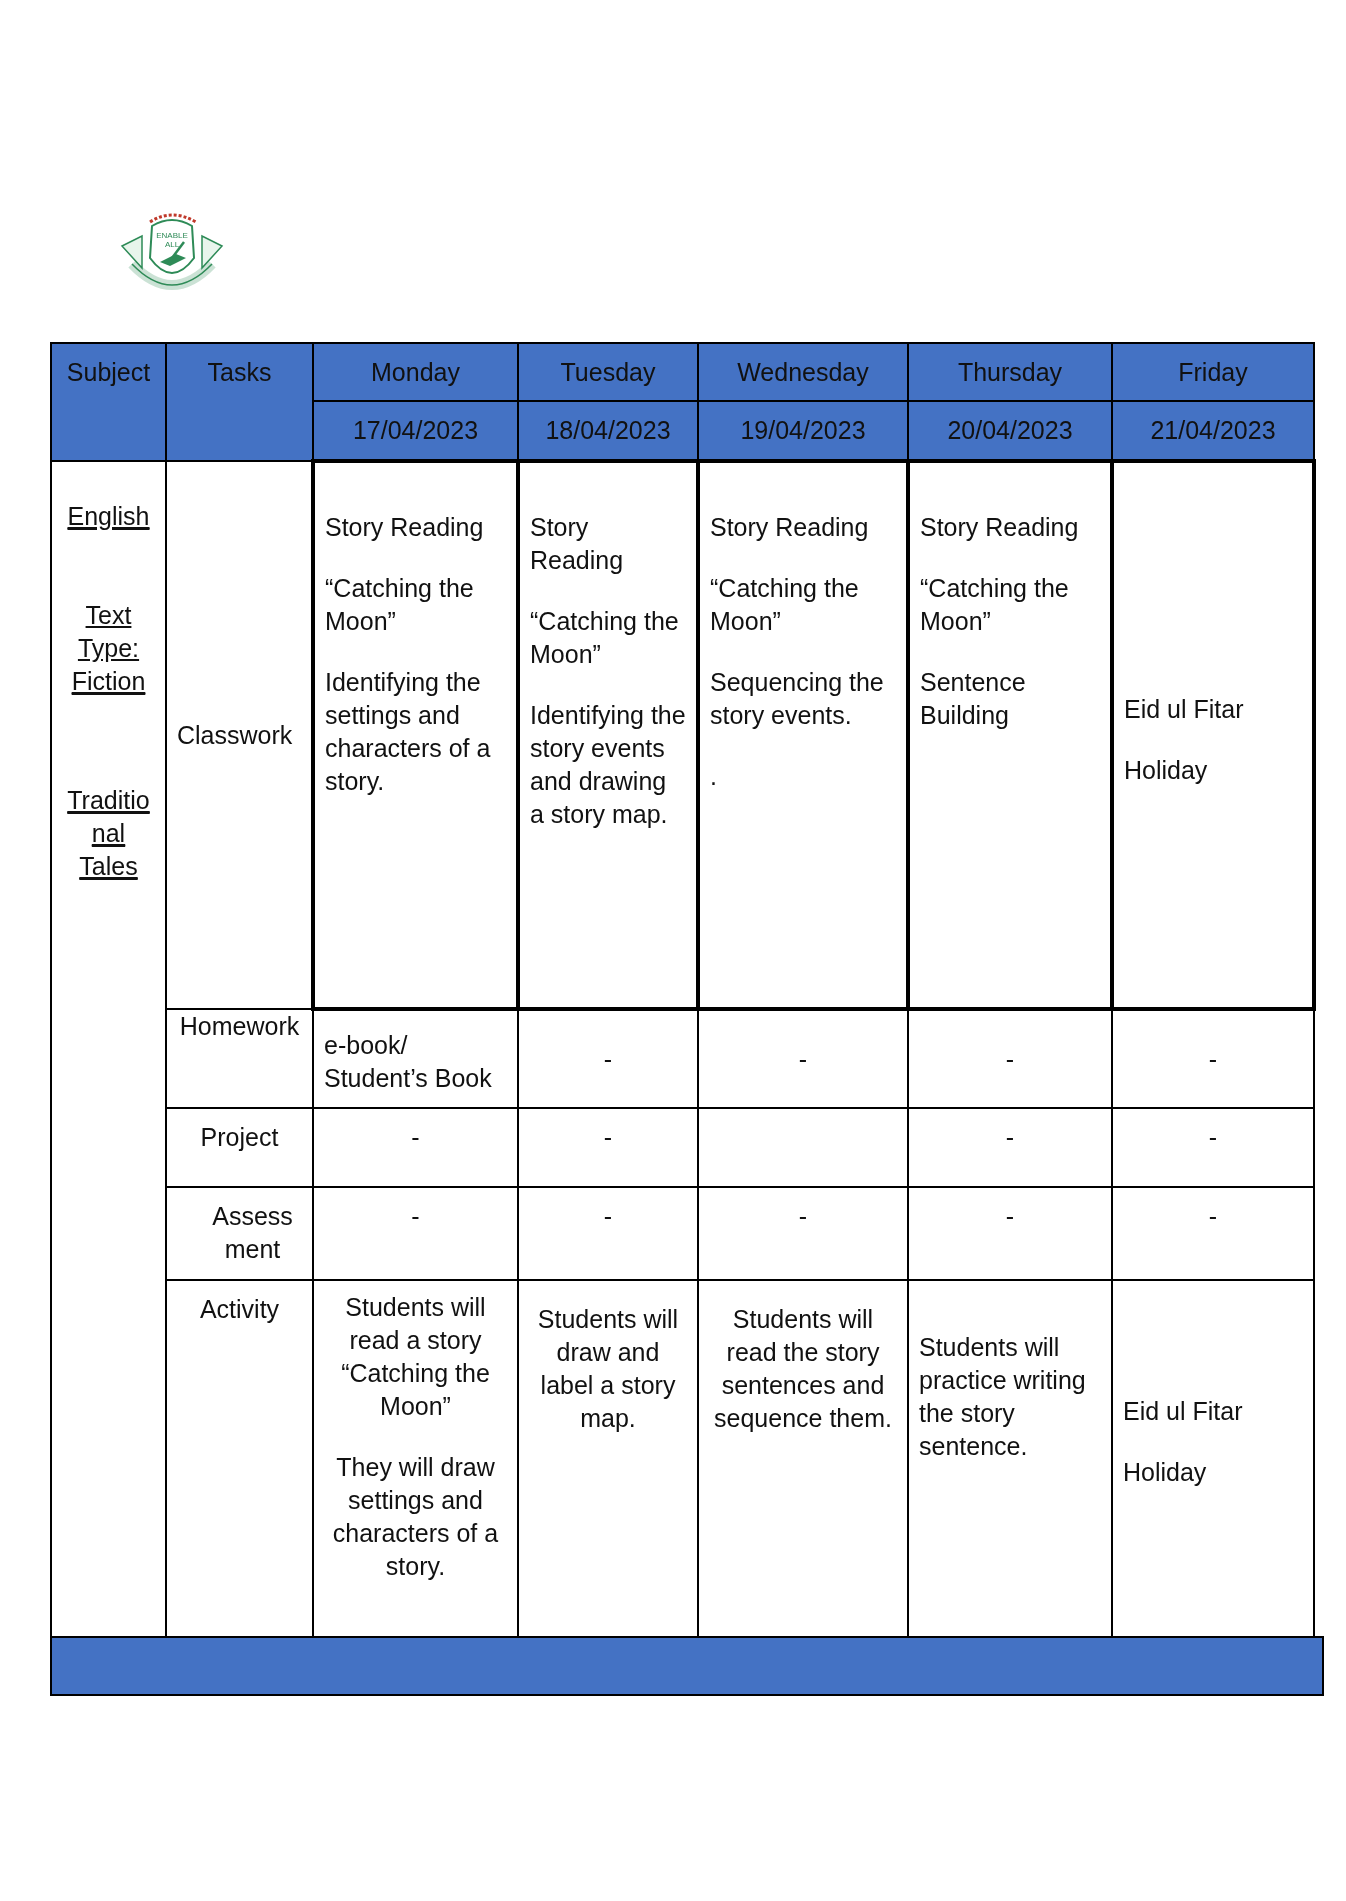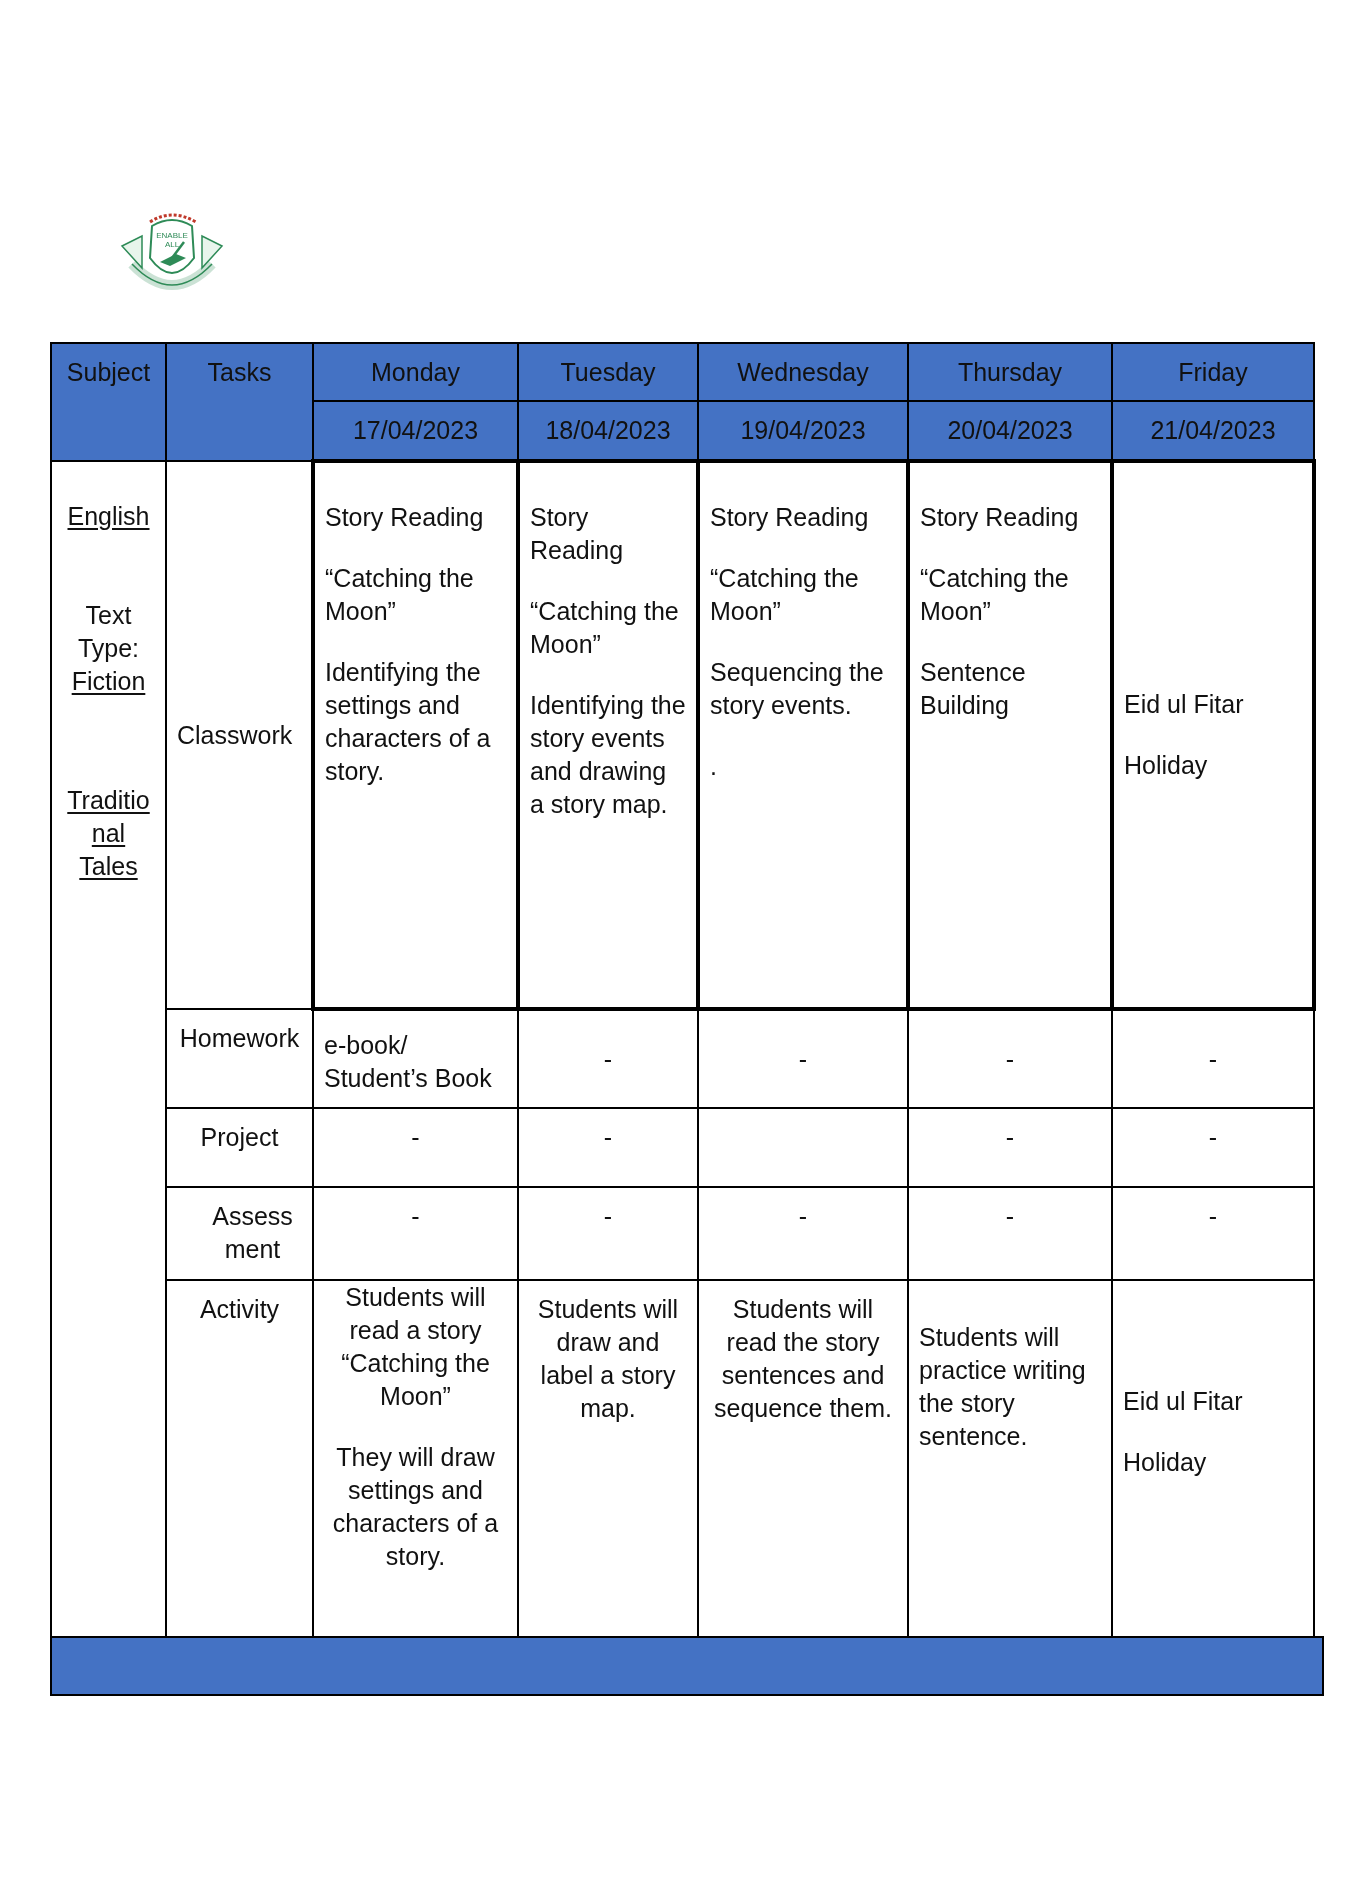--- a/index.html
+++ b/index.html
@@ -5,24 +5,24 @@
   html, body { margin:0; padding:0; background:#ffffff; }
   body { width:1346px; height:1901px; position:relative; font-family:"Liberation Sans", sans-serif; color:#111; overflow:hidden; }
   .logo { position:absolute; left:112px; top:206px; width:120px; height:100px; }
   .title-block { position:absolute; left:420px; top:232px; width:480px; text-align:center; font-weight:bold; font-size:23px; line-height:38px; }
   .title-block div { text-decoration:underline; text-underline-offset:3px; }
   .plan { position:absolute; left:50px; top:342px; border-collapse:collapse; table-layout:fixed; font-size:25px; line-height:33px; }
   .plan td, .plan th { border:2px solid #000; padding:0 10px; vertical-align:top; font-weight:normal; }
   .plan th { background:#4472c4; color:#111; text-align:center; vertical-align:middle; }
   .plan th.tall { vertical-align:top; padding-top:12px; }
   .center { text-align:center; }
-  .subj { text-align:center; font-weight:bold; padding-top:38px !important; }
+  .subj { text-align:center; font-weight:bold; padding-top:38px !important;text-decoration:underline; }
   .subj .u { text-decoration:underline; text-underline-offset:3px; }
   .cw td.day { border-width:4px; padding-top:38px; }
-  .cw p, .act p { margin:0 0 28px 0; }
+  .cw p, .act p { margin:10px 0 28px 0; }
   .mid { vertical-align:middle !important; }
   .footer-bar { position:absolute; left:50px; top:1636px; width:1270px; height:56px; background:#4472c4; border:2px solid #000; }
 </style>
 </head>
 <body>
 
 <div class="logo">
   <svg width="120" height="100" viewBox="0 0 120 100">
     <path d="M10 40 L30 30 L30 62 Z" fill="#e8f5ec" stroke="#2e8b57" stroke-width="1.5"></path>
     <path d="M110 40 L90 30 L90 62 Z" fill="#e8f5ec" stroke="#2e8b57" stroke-width="1.5"></path>
@@ -102,21 +102,21 @@
       <p>“Catching the Moon”</p>
       <p>Sentence Building</p>
     </td>
     <td class="day" style="padding-top:0; vertical-align:middle;">
       <p>Eid ul Fitar</p>
       <p style="margin:0;">Holiday</p>
     </td>
   </tr>
 
   <tr style="height:99px">
-    <td class="center" style="padding-top:12px">Homework</td>
+    <td class="center" style="">Homework</td>
     <td style="padding-top:18px">e-book/ Student’s Book</td>
     <td class="center mid">-</td>
     <td class="center mid">-</td>
     <td class="center mid">-</td>
     <td class="center mid">-</td>
   </tr>
 
   <tr style="height:79px">
     <td class="center" style="padding-top:12px">Project</td>
     <td class="center" style="padding-top:12px">-</td>

